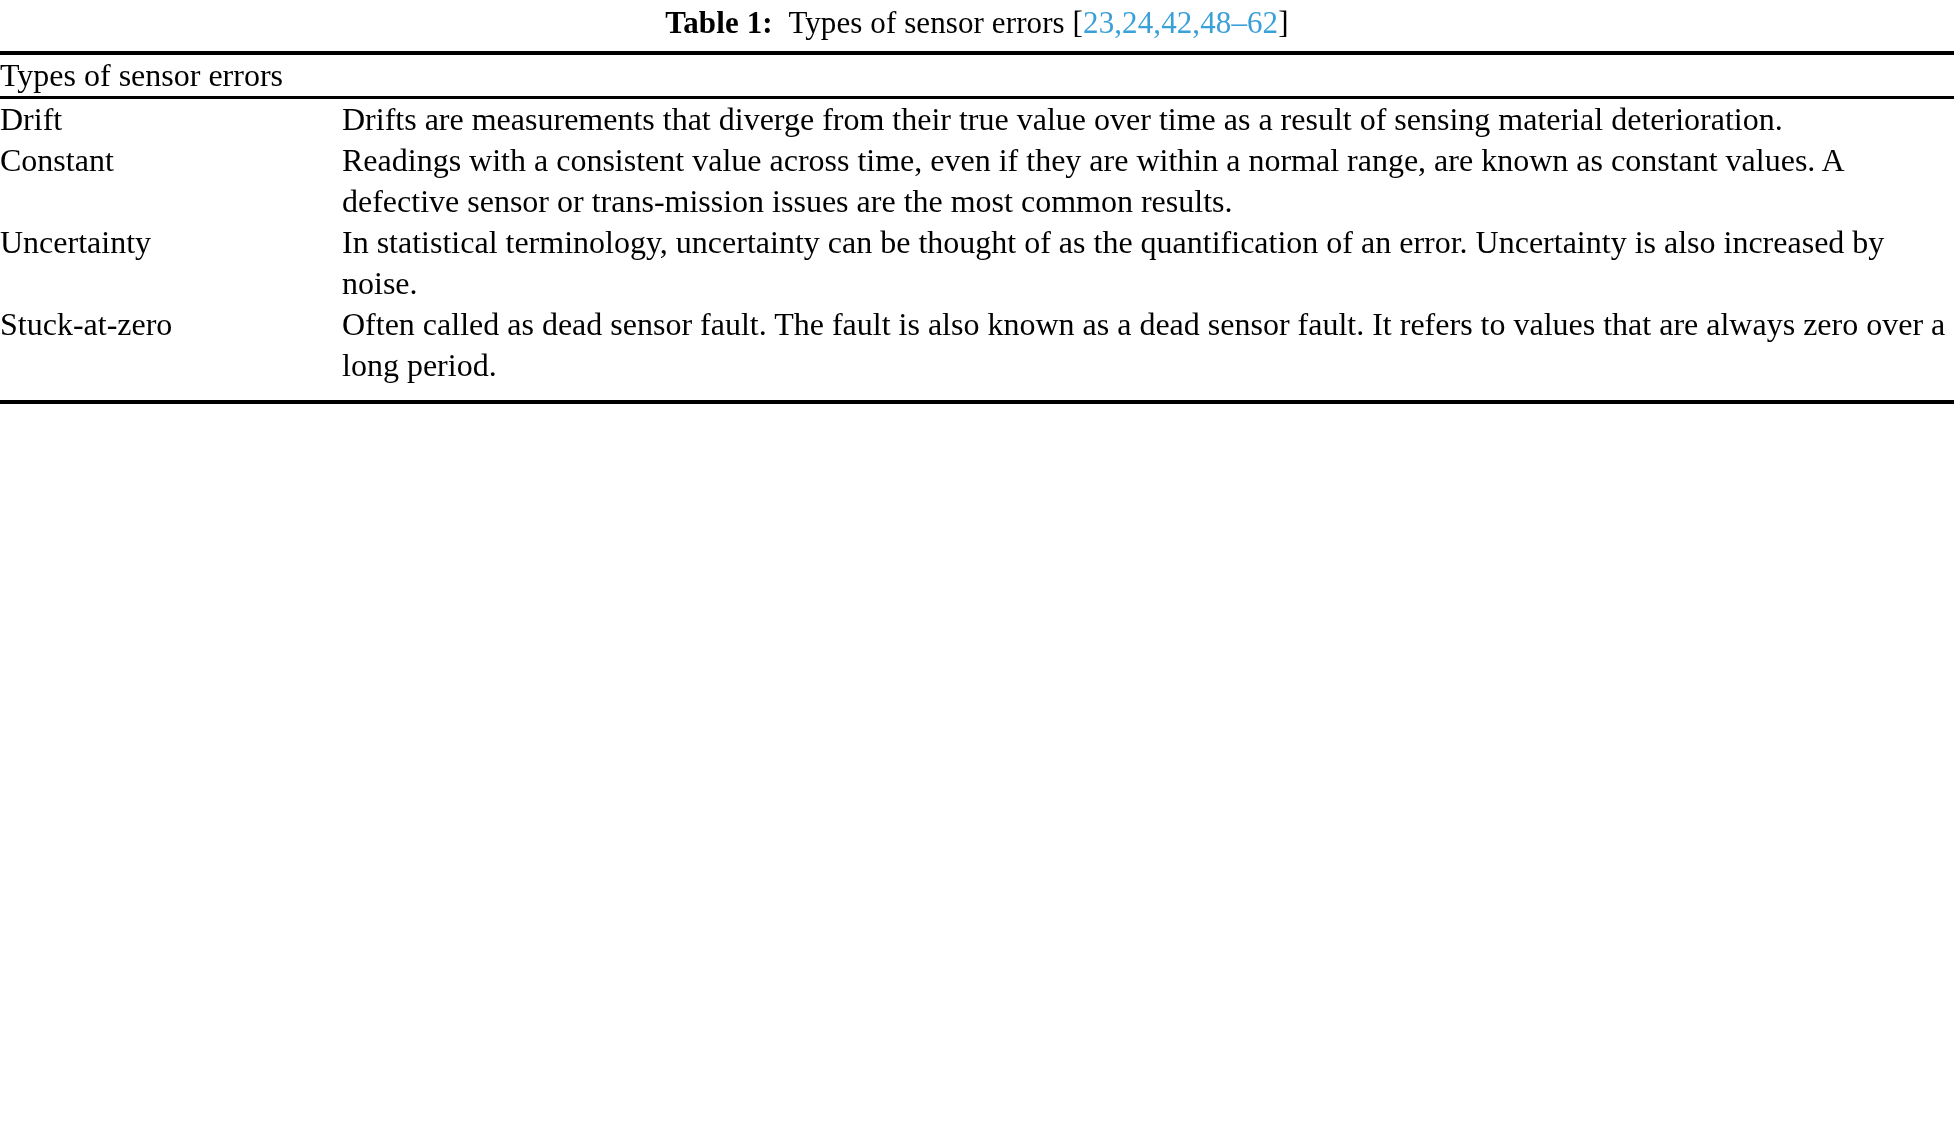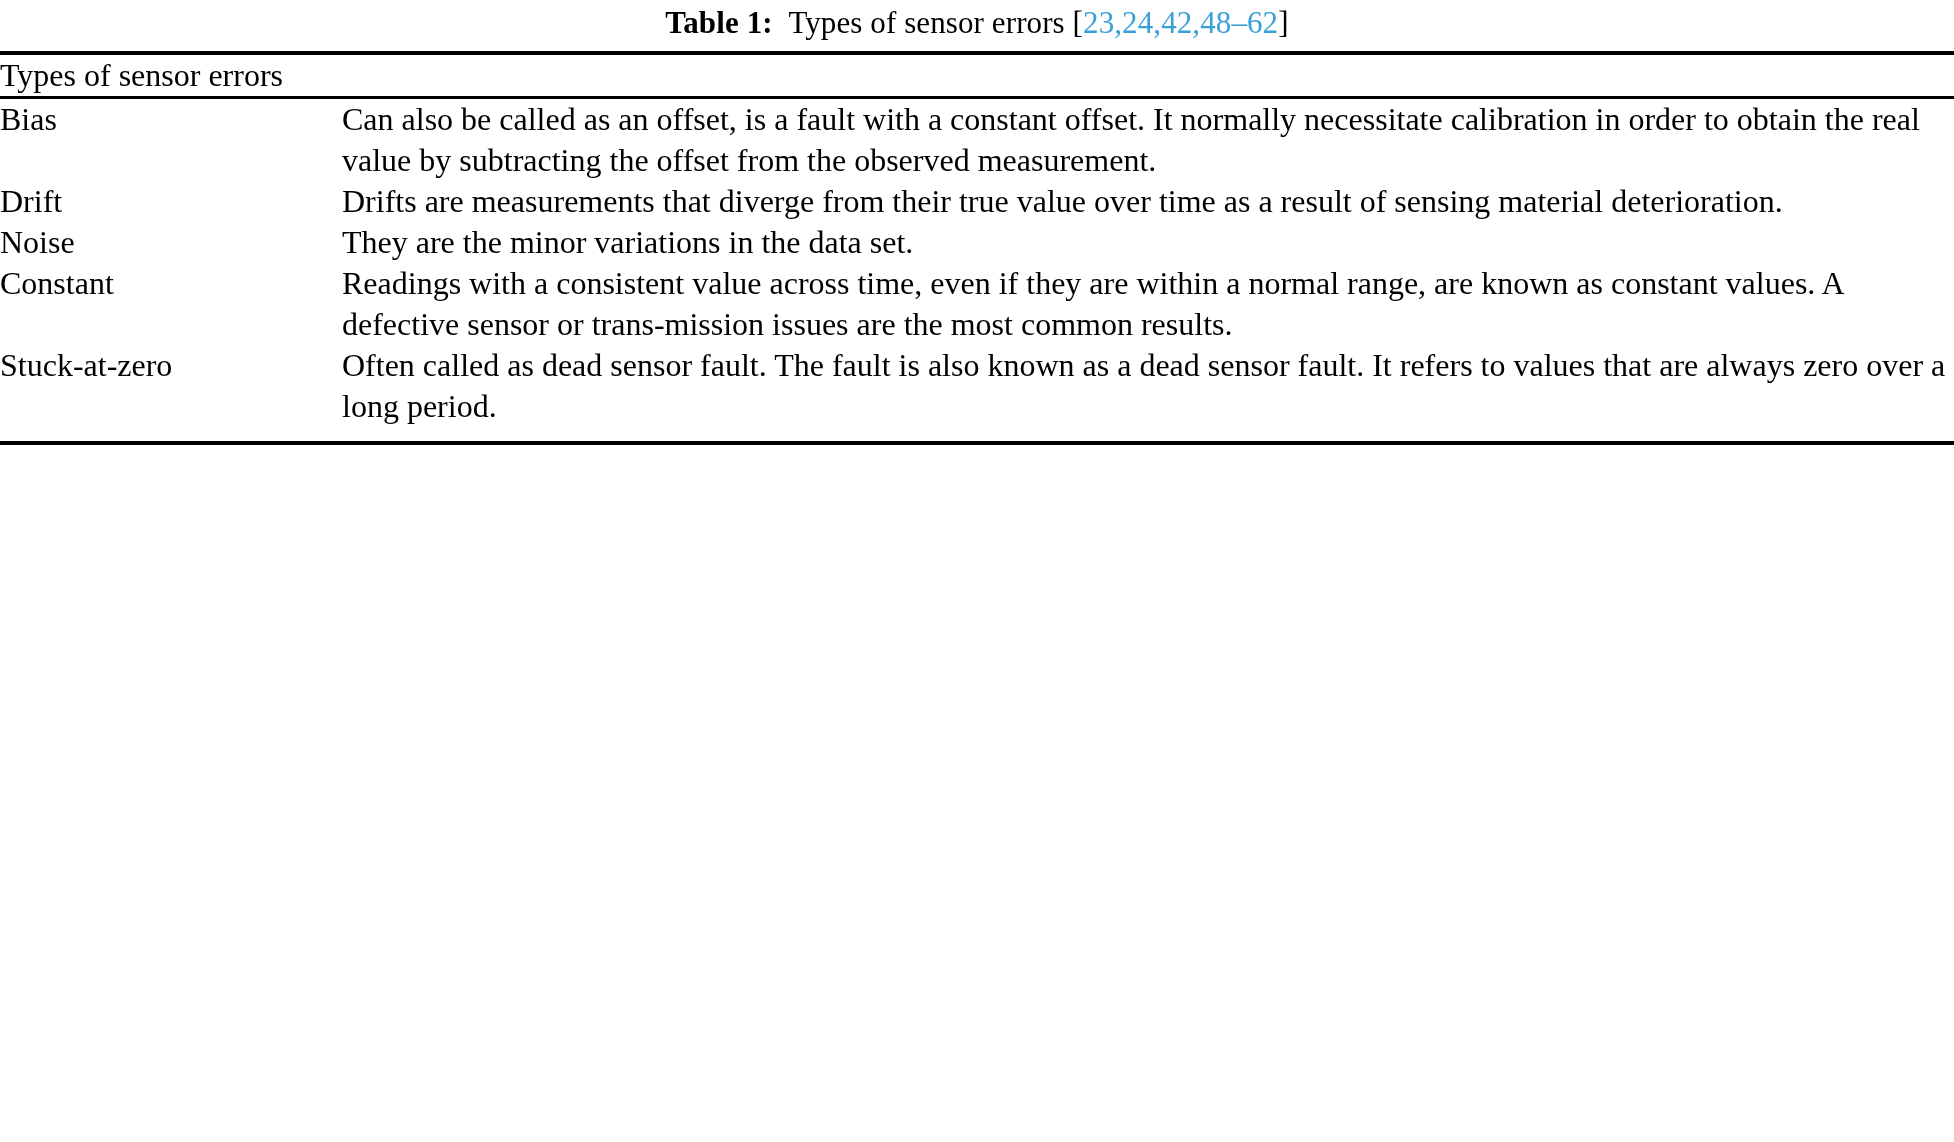--- a/index.html
+++ b/index.html
@@ -121,48 +121,40 @@
       </tr>
     </tbody>
   </table>
 
   <div class="rule-mid"></div>
 
   <table class="sensor-table">
     <tbody>
       <tr class="data-row">
         <td class="col-type">
-          <span>Bias</span>
-        </td>
-        <td class="col-desc">
-          <span class="desc-text">Can also be called as an offset, is a fault with a constant offset. It normally necessitate calibration in order to obtain the real value by subtracting the offset from the observed measurement.</span>
-        </td>
-      </tr>
-      <tr class="data-row">
-        <td class="col-type">
           <span>Drift</span>
         </td>
         <td class="col-desc">
           <span class="desc-text">Drifts are measurements that diverge from their true value over time as a result of sensing material deterioration.</span>
         </td>
       </tr>
       <tr class="data-row">
         <td class="col-type">
-          <span>Noise</span>
+          <span>Constant</span>
         </td>
         <td class="col-desc">
-          <span class="desc-text">They are the minor variations in the data set.</span>
+          <span class="desc-text">Readings with a consistent value across time, even if they are within a normal range, are known as constant values. A defective sensor or trans-mission issues are the most common results.</span>
         </td>
       </tr>
       <tr class="data-row">
         <td class="col-type">
-          <span>Constant</span>
+          <span>Uncertainty</span>
         </td>
         <td class="col-desc">
-          <span class="desc-text">Readings with a consistent value across time, even if they are within a normal range, are known as constant values. A defective sensor or trans-mission issues are the most common results.</span>
+          <span class="desc-text">In statistical terminology, uncertainty can be thought of as the quantification of an error. Uncertainty is also increased by noise.</span>
         </td>
       </tr>
       <tr class="data-row">
         <td class="col-type">
           <span>Stuck-at-zero</span>
         </td>
         <td class="col-desc">
           <span class="desc-text">Often called as dead sensor fault. The fault is also known as a dead sensor fault. It refers to values that are always zero over a long period.</span>
         </td>
       </tr>

